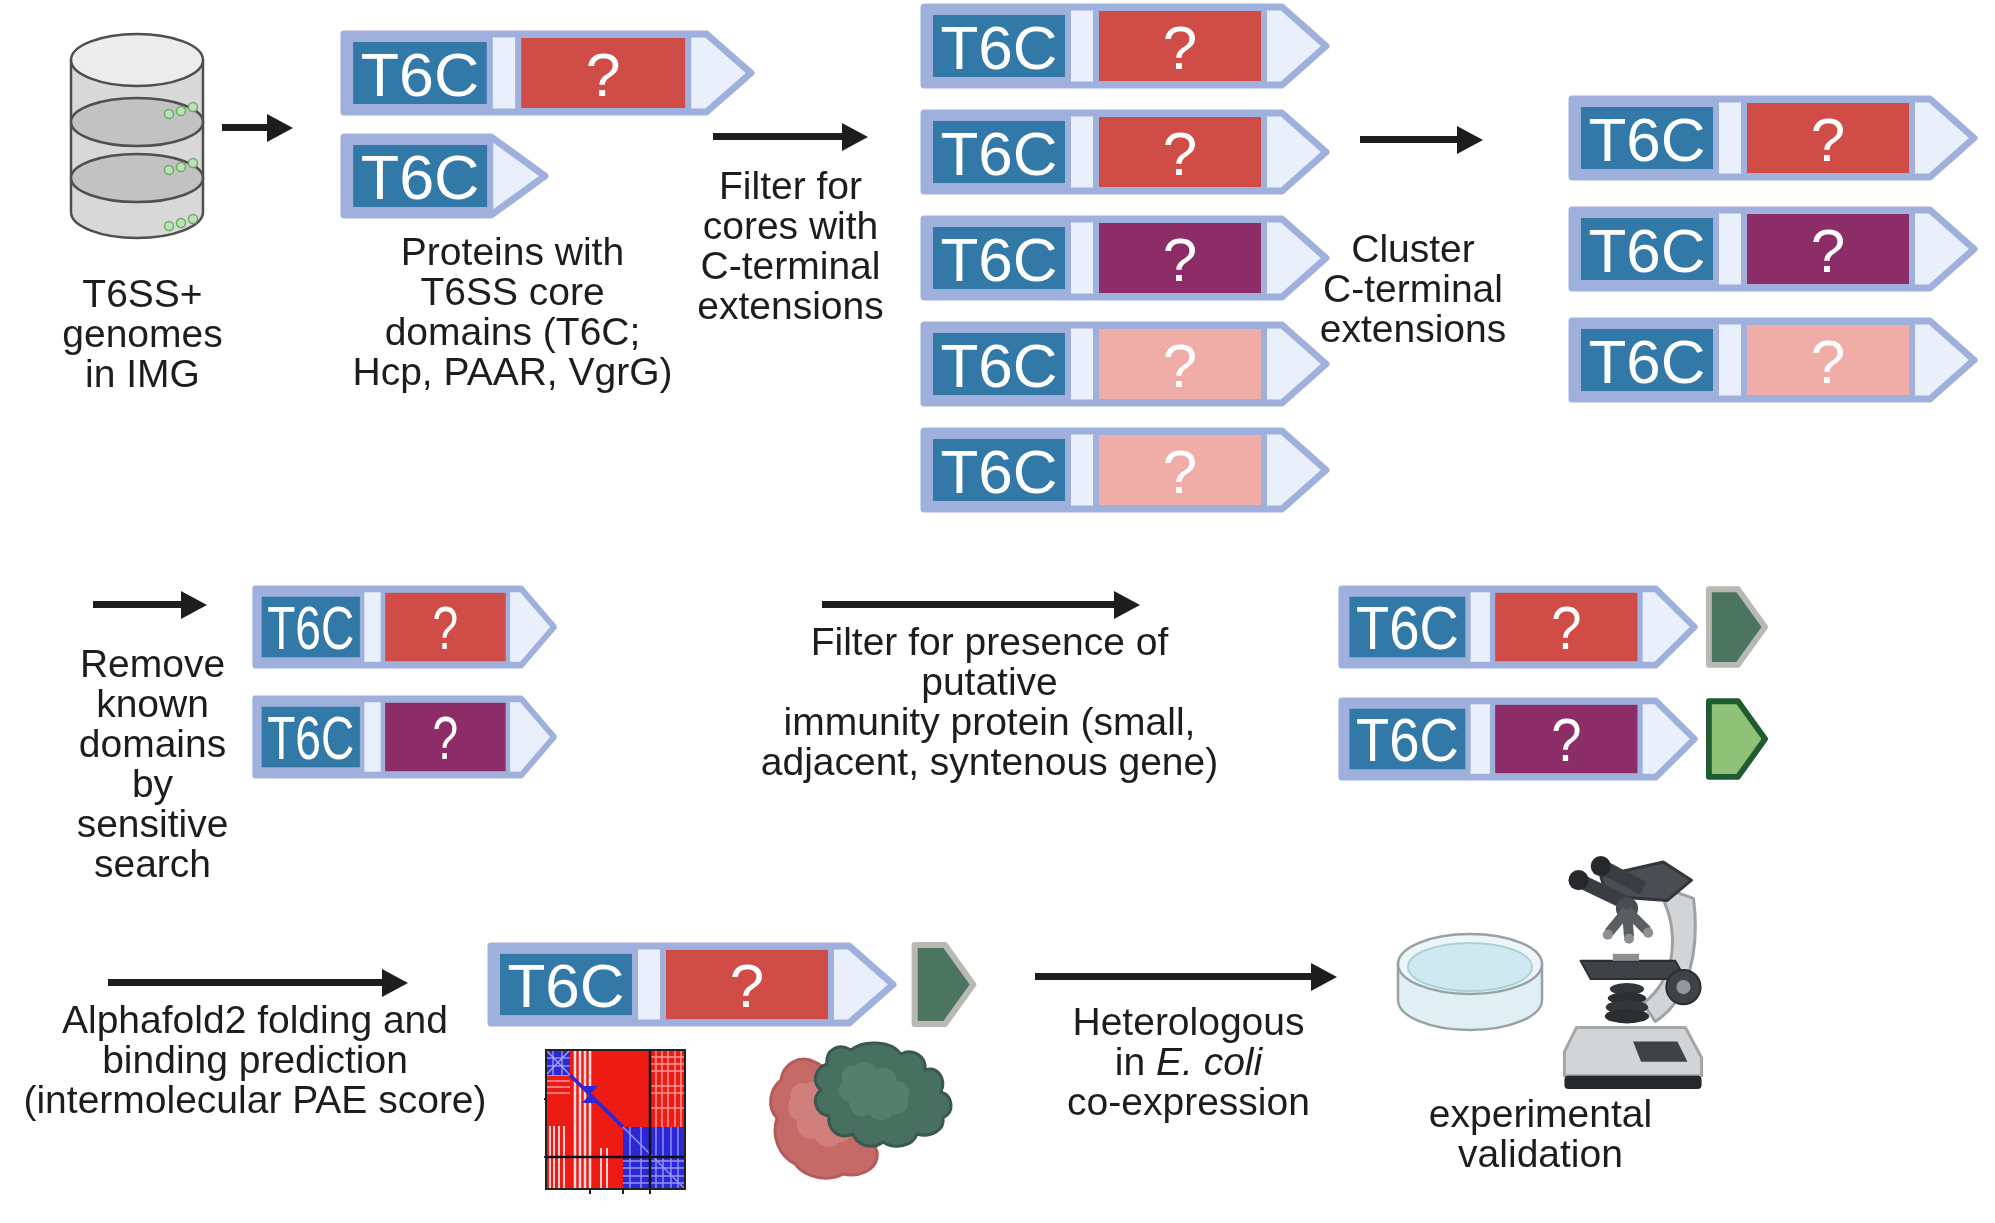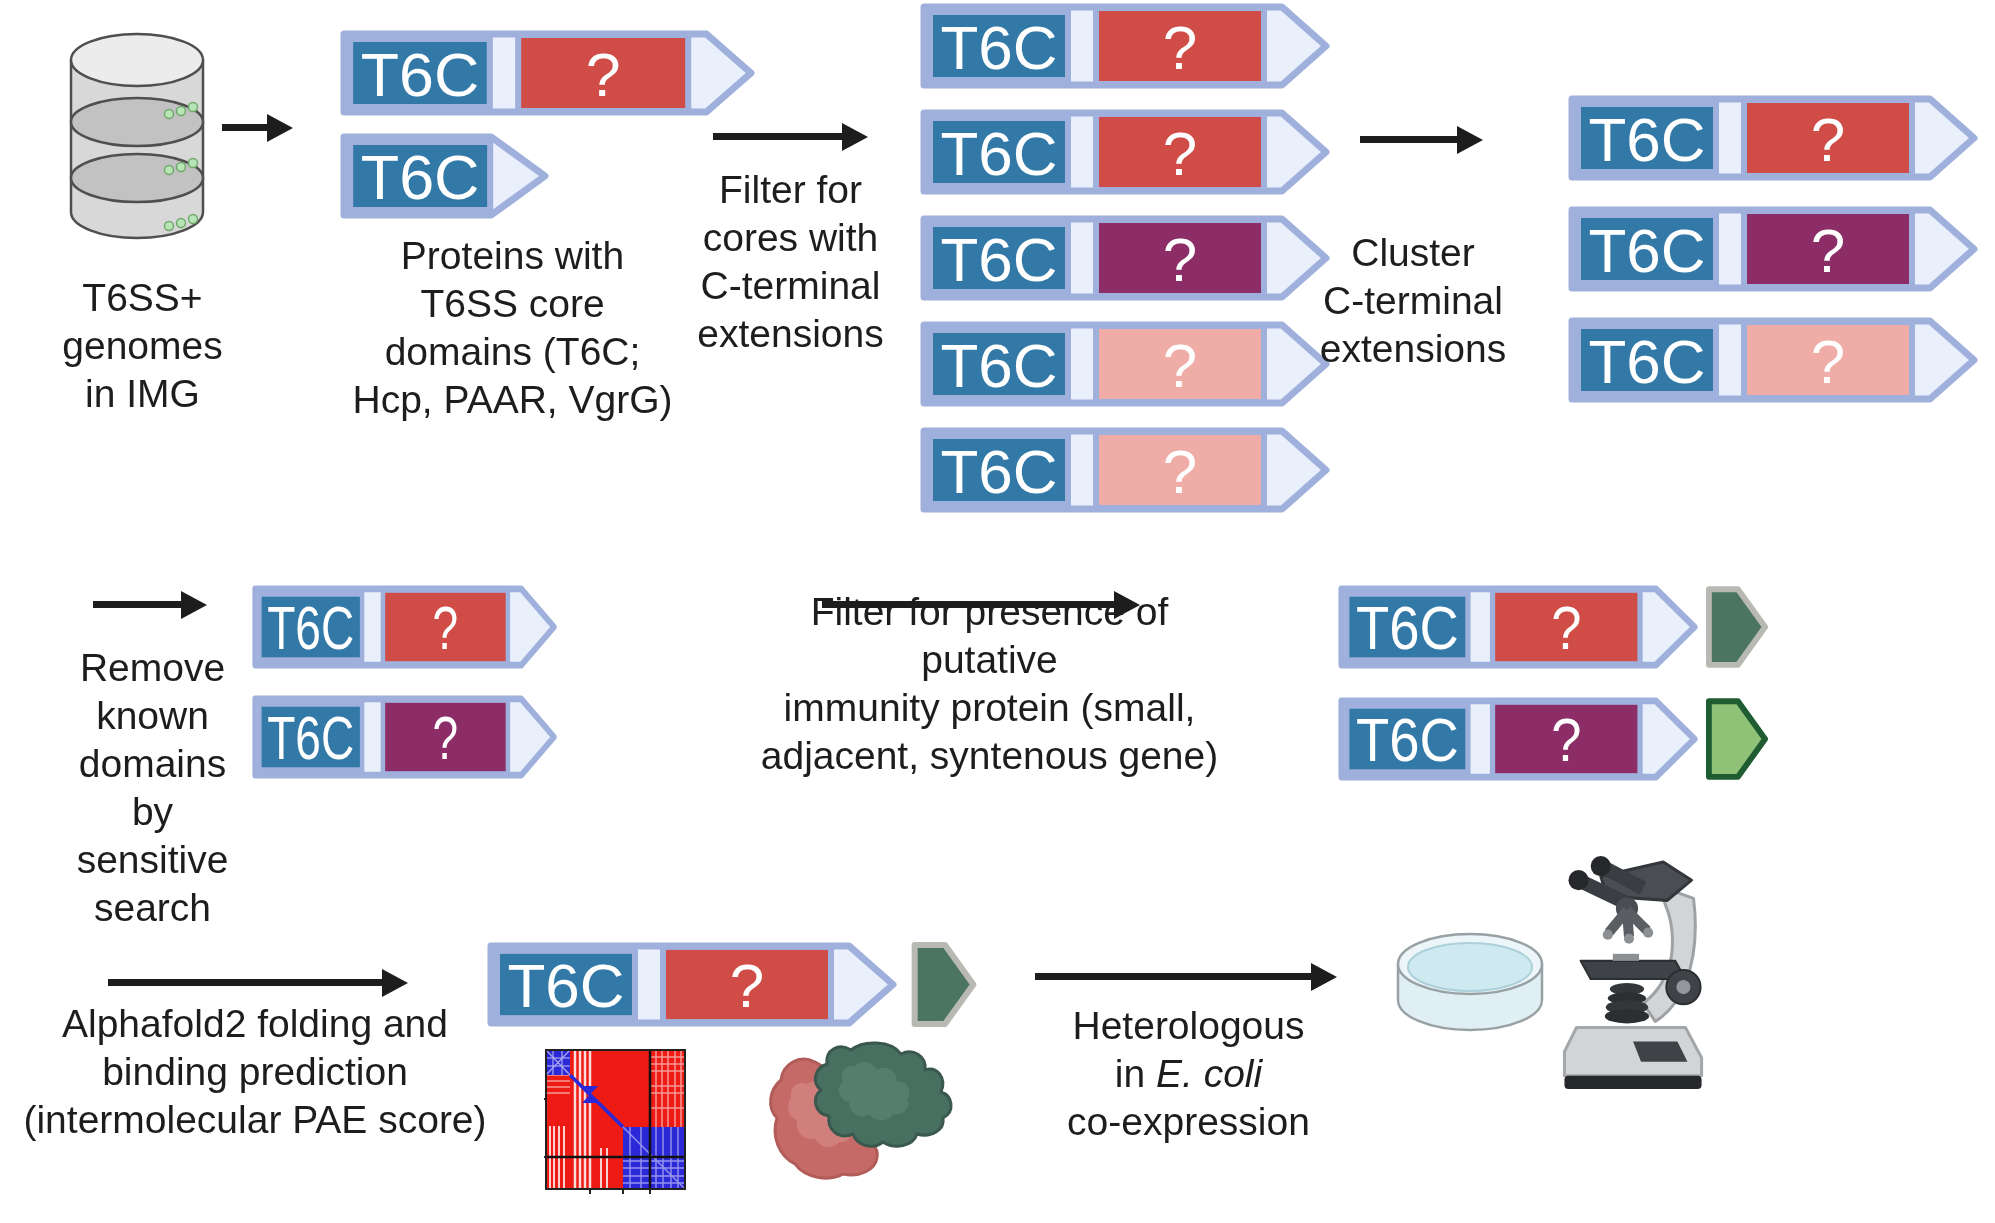--- a/index.html
+++ b/index.html
@@ -1,18 +1,18 @@
 <!DOCTYPE html>
 <html><head>
 <meta charset="utf-8">
 <style>
   html,body{margin:0;padding:0;background:#ffffff;}
   #canvas{position:relative;width:1995px;height:1223px;background:#ffffff;overflow:hidden;
           font-family:"Liberation Sans",sans-serif;color:#1d1d1d;}
-  .cap{position:absolute;text-align:center;white-space:pre-line;font-size:39px;line-height:48px;color:#1d1d1d;}
+  .cap{position:absolute;text-align:center;white-space:pre-line;font-size:39px;line-height:40px;color:#1d1d1d;}
   .harrow{position:absolute;height:7px;background:#1d1d1d;}
   .harrow::after{content:"";position:absolute;left:100%;top:50%;margin-top:-14px;
                  border-left:26px solid #1d1d1d;border-top:14px solid transparent;border-bottom:14px solid transparent;}
   .stage{position:absolute;display:flex;flex-direction:column;}
   .gene-row{display:flex;align-items:center;}
   #r1s1{left:340px;top:30px;gap:17px}
   #r1s2{left:920px;top:3px;gap:20px}
   #r1s3{left:1568px;top:95px;gap:25px}
   #r2s1{left:252px;top:585px;gap:26px}
   #r2s2{left:1338px;top:585px;gap:28px}
@@ -20,21 +20,21 @@
   #r2s2 .gene-row{gap:8px}
   #r3s1 .gene-row{gap:12px}
   .icon{position:absolute;display:block;}
   svg{display:block;}
   svg text{font-family:"Liberation Sans",sans-serif;font-weight:500;}
   #db-cap{left:35px;top:274px;width:215px;}
   #r1s1-cap{left:330px;top:232px;width:365px;}
   #r1a2-cap{left:668px;top:166px;width:245px;}
   #r1a3-cap{left:1318px;top:186px;width:190px;margin-top:43px;}
   #r2a1-cap{left:55px;top:644px;width:195px;}
-  #r2a2-cap{left:752px;top:588px;width:475px;text-align:center;}
+  #r2a2-cap{left:752px;top:622px;width:475px;text-align:center;}
   #r3a1-cap{left:0px;top:1000px;width:510px;}
   #r3a2-cap{left:1036px;top:1002px;width:305px;}
   #validation-cap{left:1393px;top:1094px;width:295px;}
 </style>
 </head>
 <body>
 
 <div id="canvas">
 
   <svg class="icon" style="left:66px;top:26px" width="142" height="222" viewBox="0 0 142 222">
@@ -381,14 +381,16 @@
       <ellipse cx="80" cy="150" rx="21" ry="7" fill="#34373a"></ellipse>
       <ellipse cx="80" cy="159" rx="22" ry="7" fill="#2c2f32"></ellipse>
       <circle cx="136" cy="130" r="17" fill="#3f4347" stroke="#2c2f32" stroke-width="2"></circle>
       <circle cx="136" cy="130" r="7" fill="#93969a"></circle>
       <polygon points="30,170 138,170 154,200 154,218 18,218 18,194" fill="#d2d4d5" stroke="#a4a7aa" stroke-width="3"></polygon>
       <polygon points="86,184 130,184 140,204 94,204" fill="#3f4347"></polygon>
       <rect x="18" y="218" width="136" height="13" rx="4" fill="#26282b"></rect>
     </g>
   </svg>
 
+  <div class="cap" id="validation-cap">experimental
+validation</div>
 
 </div>
 
 </body></html>

